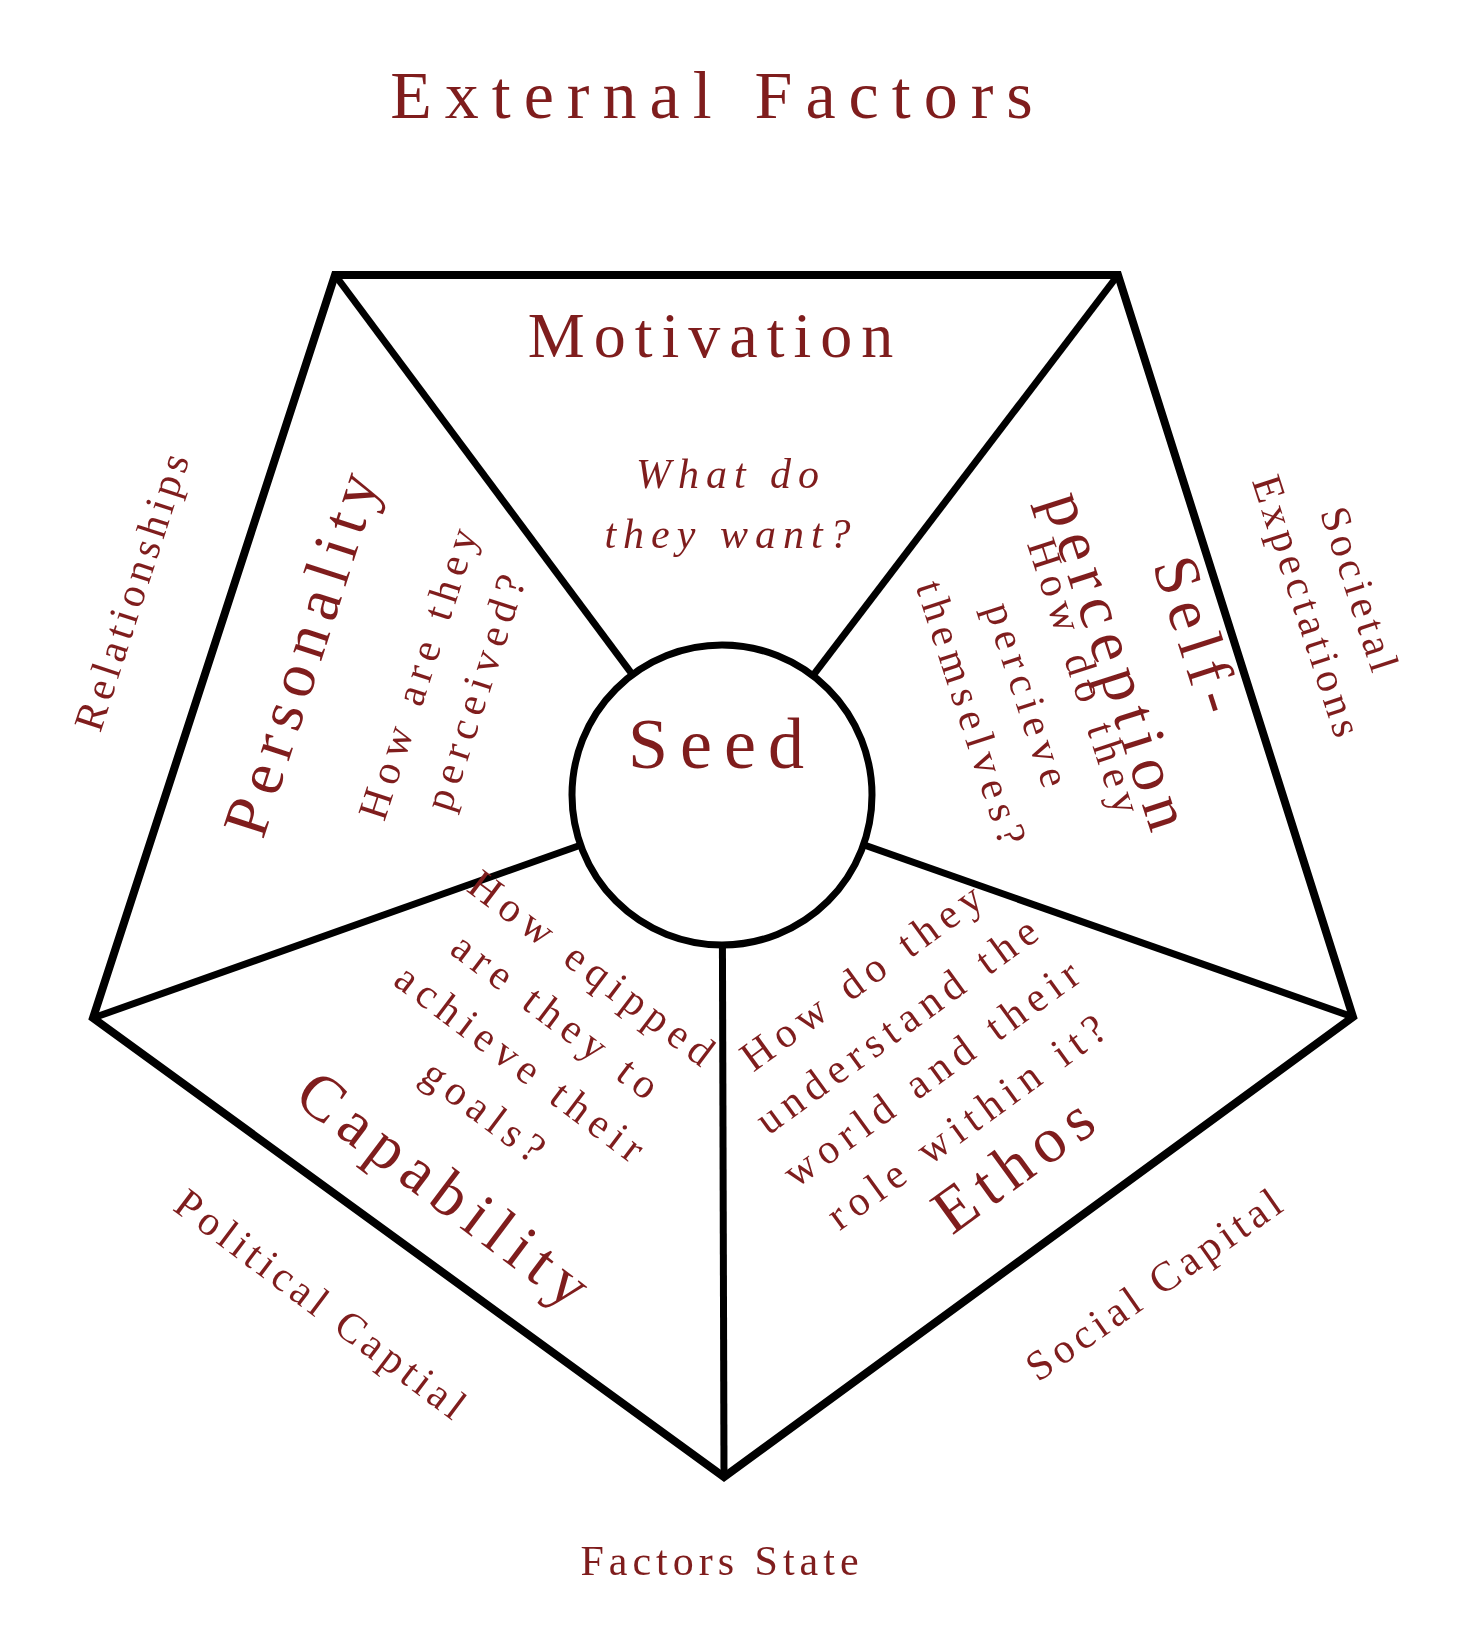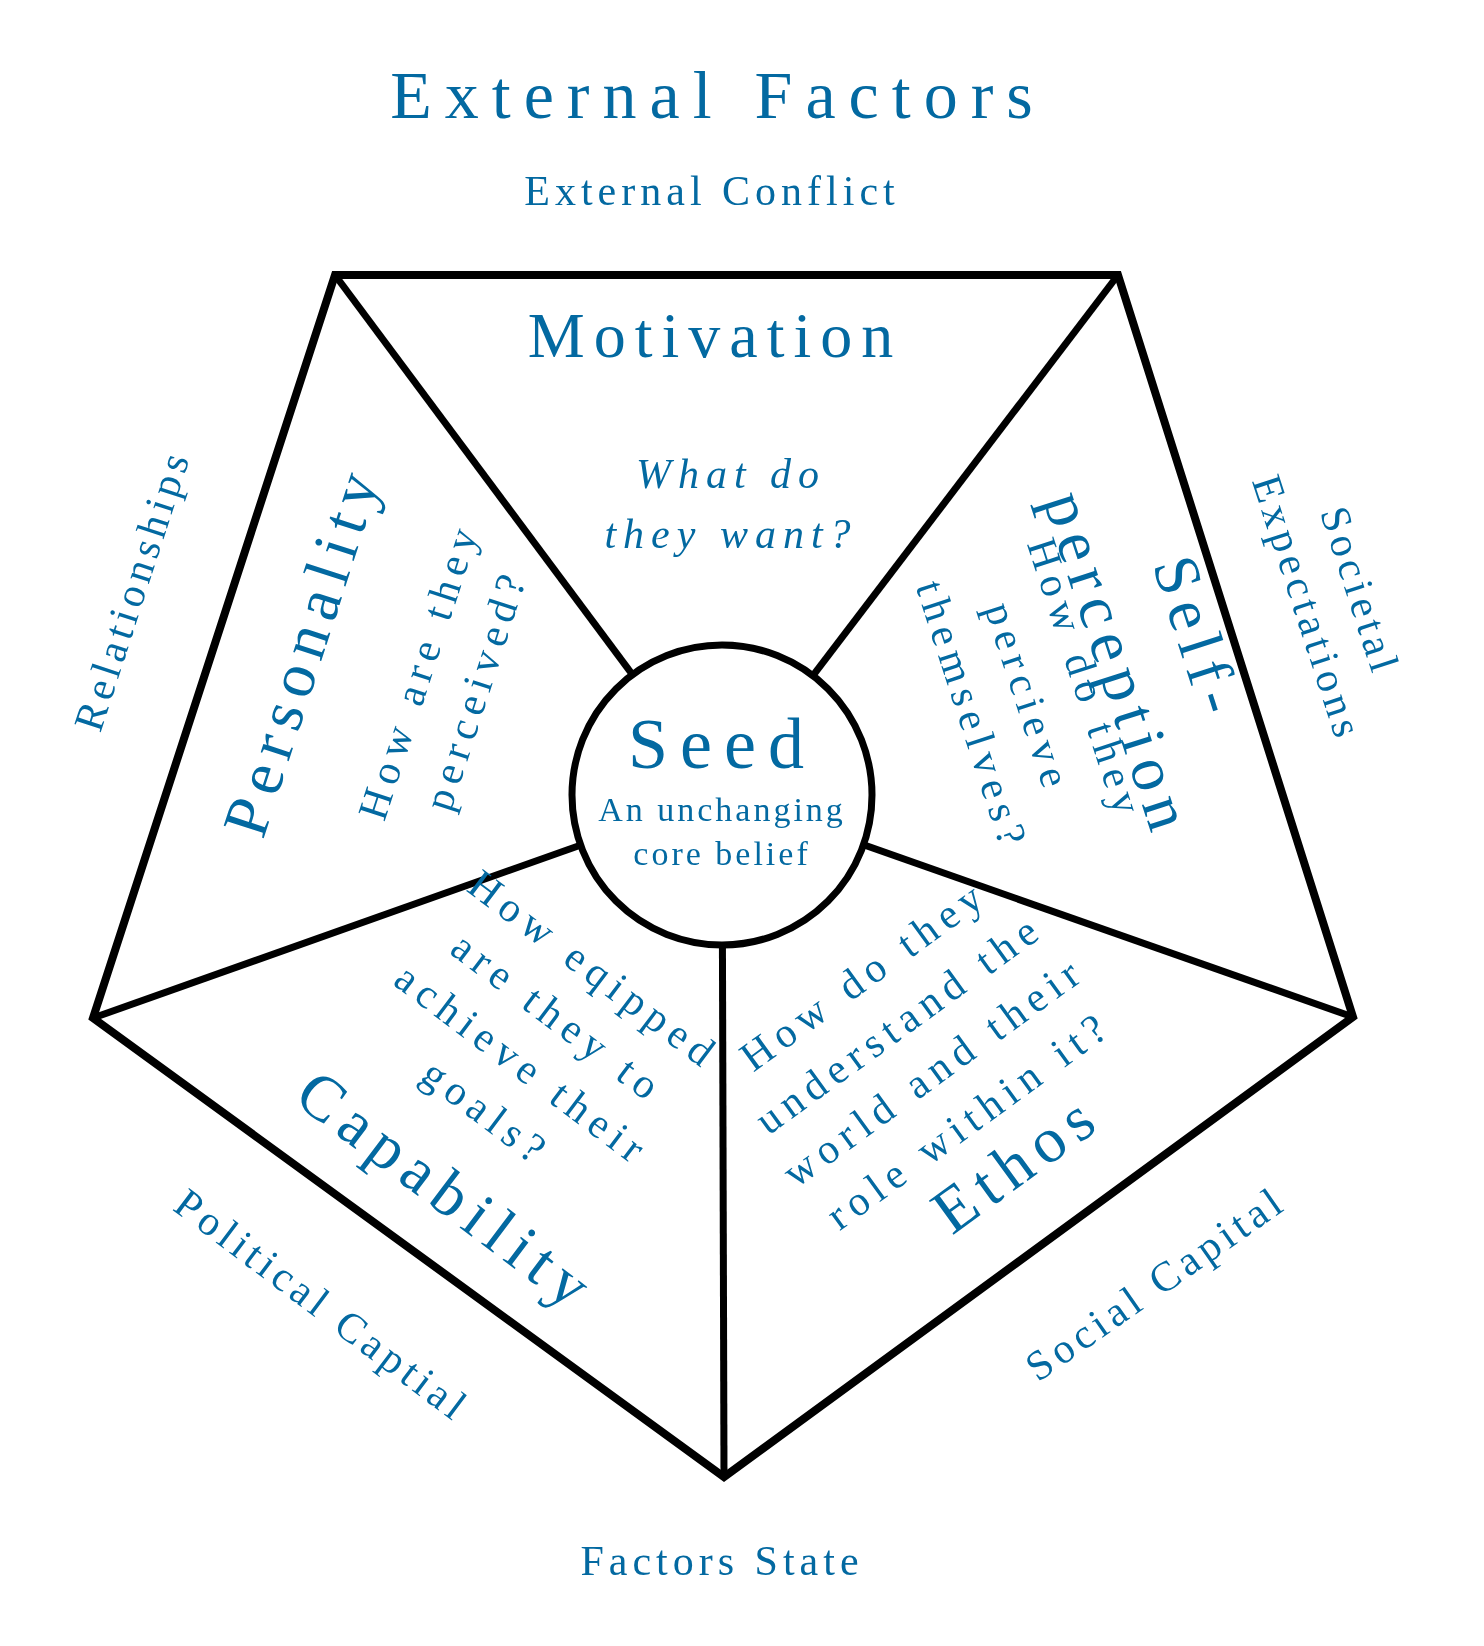--- a/index.html
+++ b/index.html
@@ -2,21 +2,21 @@
 <html><head>
 <meta charset="utf-8">
 <style>
   html,body{margin:0;padding:0;background:#ffffff;}
   #canvas{
     position:relative;
     width:1484px;
     height:1646px;
     background:#ffffff;
     font-family:"Liberation Serif","DejaVu Serif",serif;
-    color:#0369a1;
+    color:#7f1d1d;
     overflow:hidden;
   }
   #shapes{position:absolute;left:0;top:0;}
   .txt{
     position:absolute;
     transform:translate(-50%,-50%) rotate(var(--r,0deg));
     text-align:center;
     white-space:pre-line;
     line-height:1.32;
   }
@@ -39,21 +39,20 @@
     <line x1="1353" y1="1017" x2="722" y2="795" stroke="#000" stroke-width="7"></line>
     <line x1="724" y1="1477" x2="722" y2="795" stroke="#000" stroke-width="7"></line>
     <line x1="93" y1="1018" x2="722" y2="795" stroke="#000" stroke-width="7"></line>
 
     <polygon points="335,275 1118,275 1353,1017 724,1477 93,1018" fill="none" stroke="#000" stroke-width="8" stroke-linejoin="miter"></polygon>
 
     <circle cx="722" cy="795" r="150" fill="#ffffff" stroke="#000" stroke-width="7"></circle>
   </svg>
 
   <div class="txt main-title" style="left:718px;top:96px;">External Factors</div>
-  <div class="txt top-label" style="left:712px;top:192px;">External Conflict</div>
 
   <div class="txt section-title" style="left:715px;top:336px;">Motivation</div>
   <div class="txt question" style="left:731px;top:505px;font-style:italic;">What do
 they want?</div>
 
   <div class="txt section-title" style="left:303px;top:650px;--r:-72deg;">Personality</div>
   <div class="txt question" style="left:448px;top:680px;--r:-72deg;">How are they
 perceived?</div>
 
   <div class="txt section-title" style="left:1158px;top:652px;--r:72deg;">Self-perception</div>
@@ -67,22 +66,20 @@
 achieve their
 goals?</div>
 
   <div class="txt section-title" style="left:1017px;top:1163px;--r:-36deg;">Ethos</div>
   <div class="txt question" style="left:917px;top:1048px;--r:-36deg;">How do they
 understand the
 world and their
 role within it?</div>
 
   <div class="txt seed-title" style="left:722px;top:745px;">Seed</div>
-  <div class="txt seed-sub" style="left:722px;top:832px;">An unchanging
-core belief</div>
 
   <div class="txt outer-label" style="left:133px;top:590px;--r:-72deg;">Relationships</div>
   <div class="txt outer-label" style="left:1333px;top:600px;--r:72deg;">Societal Expectations</div>
   <div class="txt outer-label" style="left:322px;top:1306px;--r:37deg;">Political Captial</div>
   <div class="txt outer-label" style="left:1156px;top:1284px;--r:-35deg;">Social Capital</div>
   <div class="txt outer-label" style="left:722px;top:1562px;">Factors State</div>
 
 </div>
 
 </body></html>

